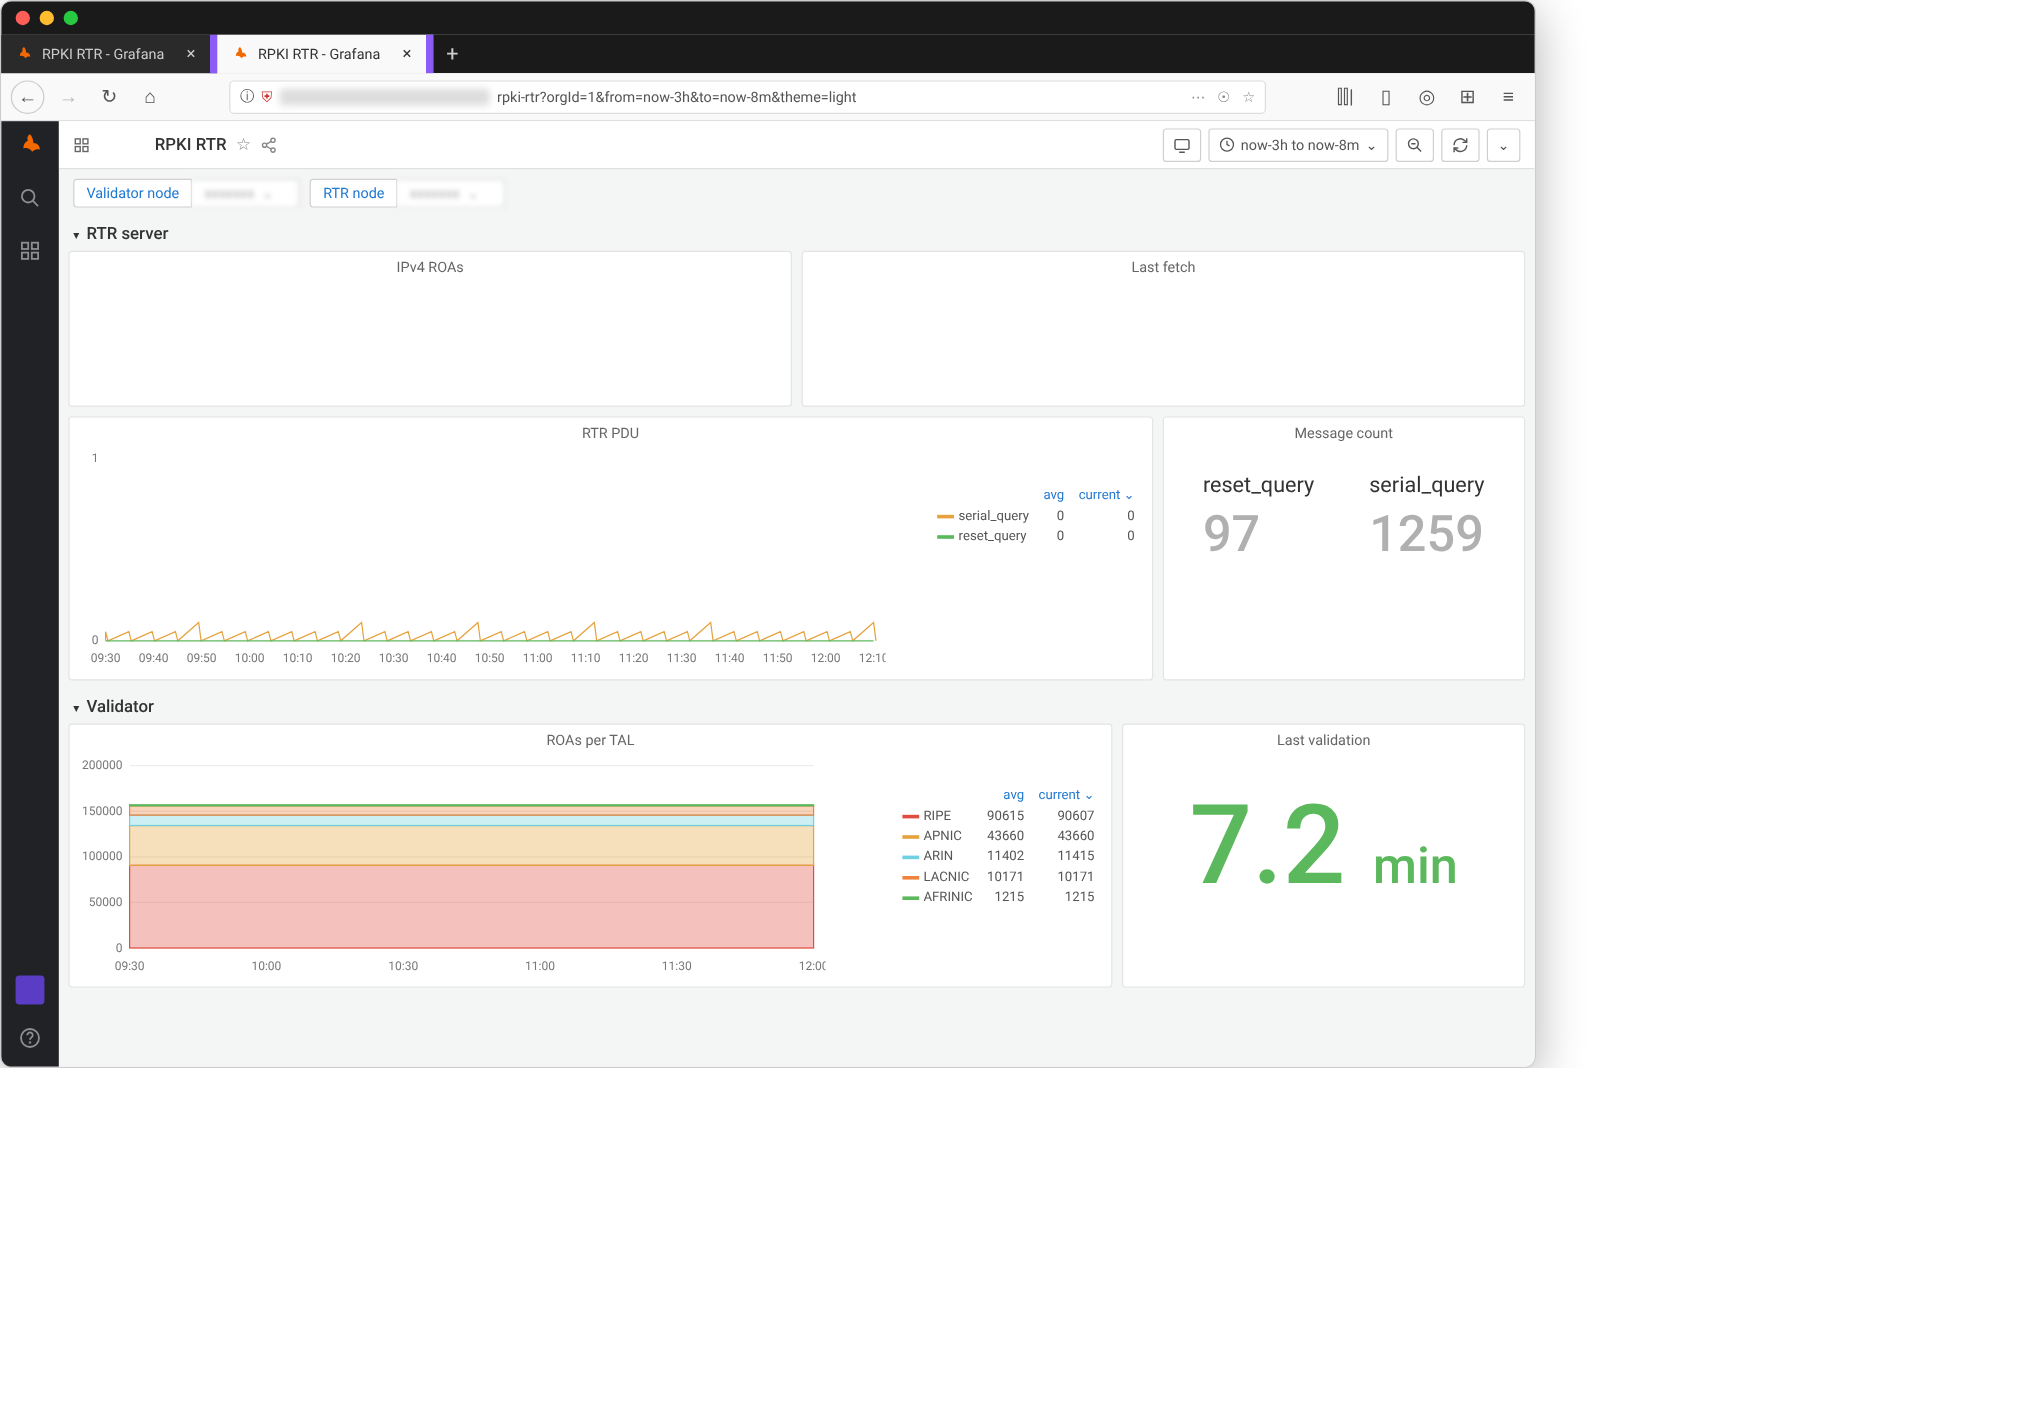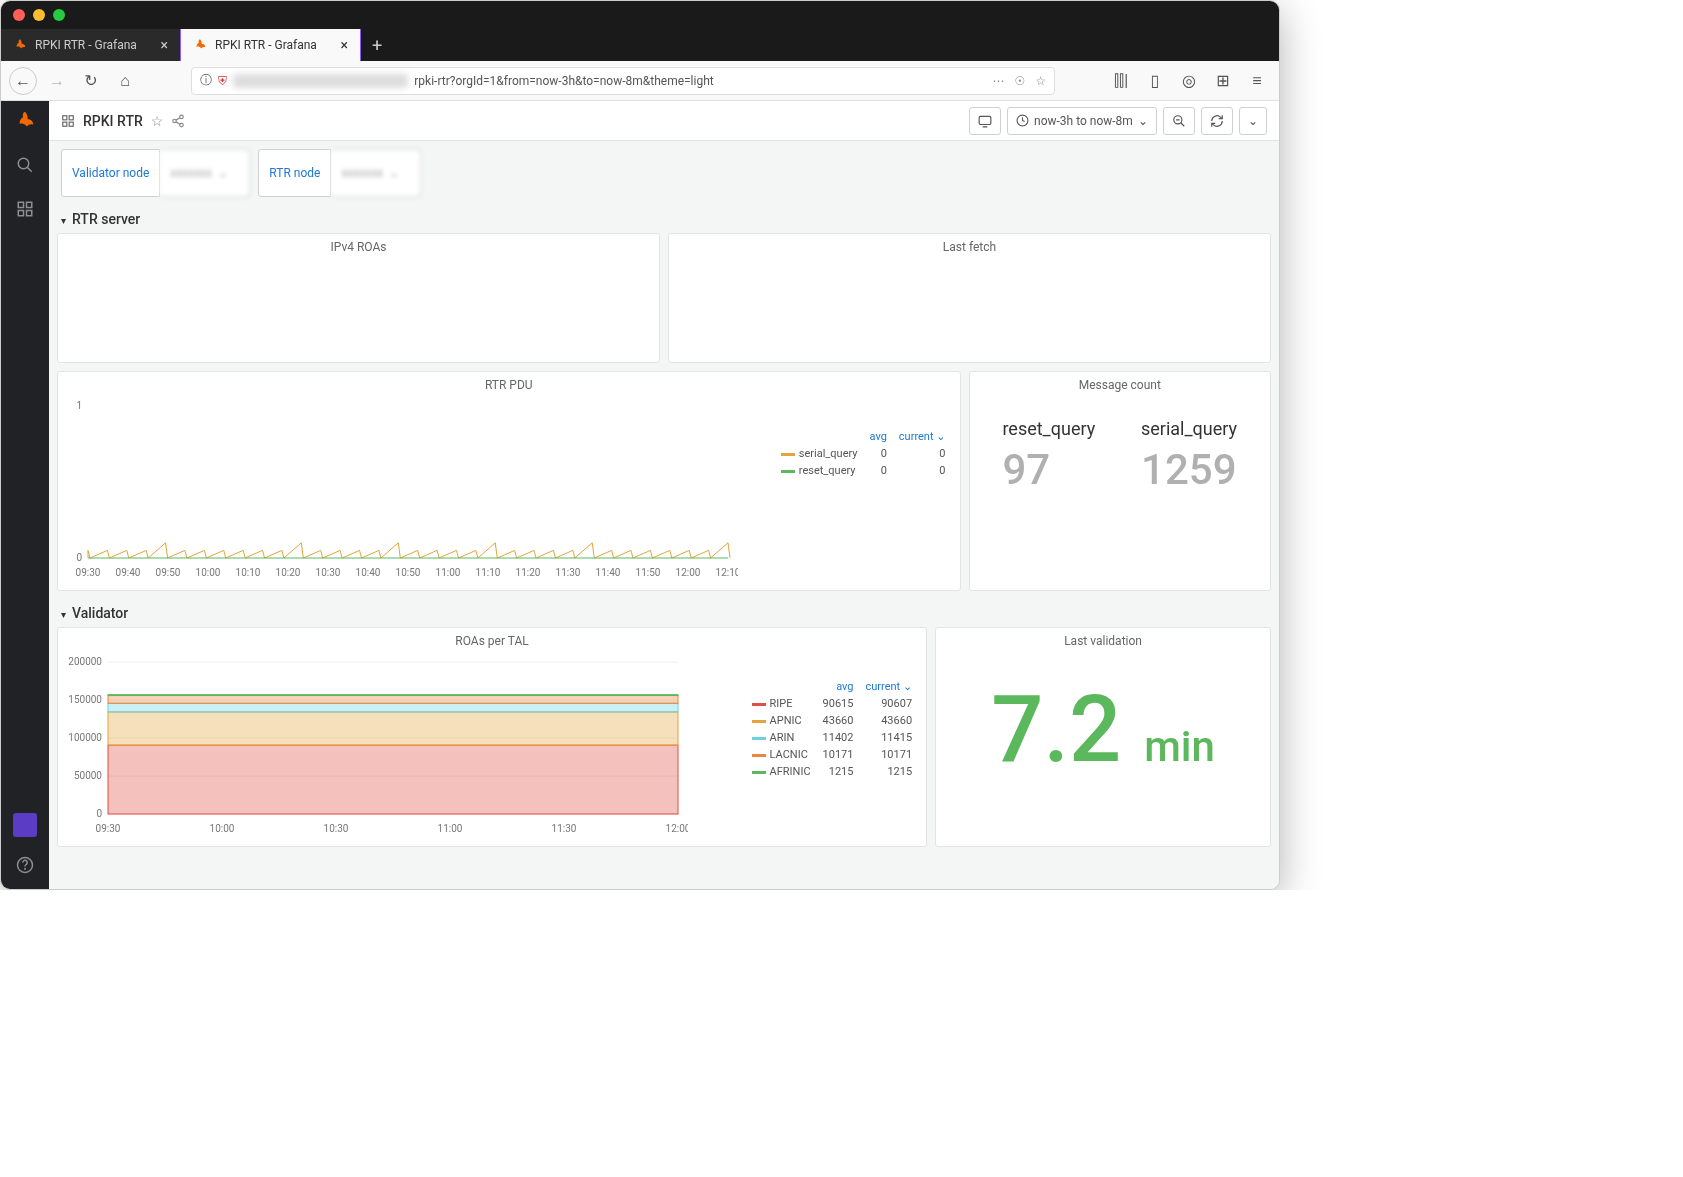--- a/index.html
+++ b/index.html
@@ -5,44 +5,44 @@
 * { box-sizing: border-box; margin: 0; padding: 0; }
 body { font-family: -apple-system, BlinkMacSystemFont, "Segoe UI", Roboto, sans-serif; background: #fff; color: #333; overflow: hidden; }
 .window { width: 1280px; height: 890px; background: #fff; border-radius: 10px; overflow: hidden; box-shadow: 0 10px 40px rgba(0,0,0,0.3); position: relative; border: 1px solid #ccc; }
 .titlebar { height: 28px; background: #1a1a1a; display: flex; align-items: center; padding: 0 12px; }
 .traffic { display: flex; gap: 8px; }
 .dot { width: 12px; height: 12px; border-radius: 50%; }
 .dot.red { background: #ff5f57; }
 .dot.yellow { background: #febc2e; }
 .dot.green { background: #28c840; }
 .tabs { height: 32px; background: #1a1a1a; display: flex; align-items: stretch; }
-.tab { display: flex; align-items: center; gap: 8px; padding: 0 12px; color: #ccc; font-size: 12px; min-width: 180px; border-right: 1px solid #8b5cf6; }
+.tab { display: flex; align-items: center; gap: 8px; padding: 0 12px; color: #ccc; font-size: 12px; min-width: 180px; border-right: 6px solid #8b5cf6; }
 .tab.inactive { background: #2a2a2a; }
 .tab.active { background: #f9f9fa; color: #333; }
 .tab-icon { width: 14px; height: 14px; display: inline-flex; align-items: center; justify-content: center; }
 .tab-close { margin-left: auto; font-size: 14px; }
 .newtab { width: 32px; display: flex; align-items: center; justify-content: center; color: #ccc; font-size: 18px; }
 .addrbar { height: 40px; background: #f9f9fa; border-bottom: 1px solid #e0e0e0; display: flex; align-items: center; padding: 0 8px; gap: 6px; }
 .navbtn { width: 28px; height: 28px; border-radius: 4px; display: flex; align-items: center; justify-content: center; color: #555; cursor: pointer; }
 .navbtn.circle { border: 1px solid #ccc; border-radius: 50%; }
 .url-field { flex: 1; height: 28px; border: 1px solid #ddd; border-radius: 4px; display: flex; align-items: center; padding: 0 8px; font-size: 12px; color: #555; background: #fff; gap: 6px; }
 .url-blur { filter: blur(3px); background: #ddd; border-radius: 3px; color: transparent; padding: 0 40px; }
 .content { position: absolute; top: 100px; left: 0; right: 0; bottom: 0; display: flex; background: #f4f5f5; }
 .sidebar { width: 48px; background: #202226; display: flex; flex-direction: column; align-items: center; padding-top: 8px; gap: 20px; }
 .sidebar-icon { width: 24px; height: 24px; display: flex; align-items: center; justify-content: center; color: #8e8e8e; cursor: pointer; }
 .sidebar-bottom { margin-top: auto; margin-bottom: 12px; display: flex; flex-direction: column; gap: 16px; align-items: center;}
 .main { flex: 1; overflow: auto; }
 .topbar { height: 40px; background: #fff; border-bottom: 1px solid #e0e0e0; display: flex; align-items: center; padding: 0 12px; gap: 10px; }
 .breadcrumb { display: flex; align-items: center; gap: 8px; font-size: 14px; }
 .bc-icon { color: #666; }
-.bc-title { font-weight: 500; }
+.bc-title { font-weight: 500; margin-left: 46px; }
 .topbar-right { margin-left: auto; display: flex; align-items: center; gap: 6px; }
 .tb-btn { height: 28px; padding: 0 8px; border: 1px solid #d0d0d0; border-radius: 3px; background: #fff; display: flex; align-items: center; gap: 5px; font-size: 12px; color: #555; cursor: pointer; }
 .varrow { padding: 8px 12px; display: flex; gap: 8px; }
-.var-label { border: 1px solid #d0d0d0; border-radius: 3px 0 0 3px; padding: 16px 10px; font-size: 12px; color: #1f78d1; background: #fff; }
+.var-label { border: 1px solid #d0d0d0; border-radius: 3px 0 0 3px; padding: 4px 10px; font-size: 12px; color: #1f78d1; background: #fff; }
 .var-select { border: 1px solid #d0d0d0; border-left: none; border-radius: 0 3px 3px 0; padding: 4px 10px; font-size: 12px; color: #aaa; background: #fff; min-width: 90px; display: flex; align-items: center; gap: 6px; filter: blur(2px);}
 .var-group { display: flex; }
 .section-hdr { padding: 6px 12px; font-size: 14px; font-weight: 500; color: #333; display: flex; align-items: center; gap: 6px; }
 .chev::before { content: "▾"; font-size: 10px; }
 .panels { padding: 0 8px; }
 .row { display: flex; gap: 8px; margin-bottom: 8px; }
 .panel { background: #fff; border: 1px solid #e4e4e4; border-radius: 3px; }
 .panel-title { text-align: center; font-size: 12px; color: #666; padding: 6px 0; }
 .bignum { font-size: 62px; font-weight: 500; text-align: center; color: #b0b0b0; padding: 10px 0 20px; line-height: 1; }
 .bignum.green { color: #5cb85c; }

